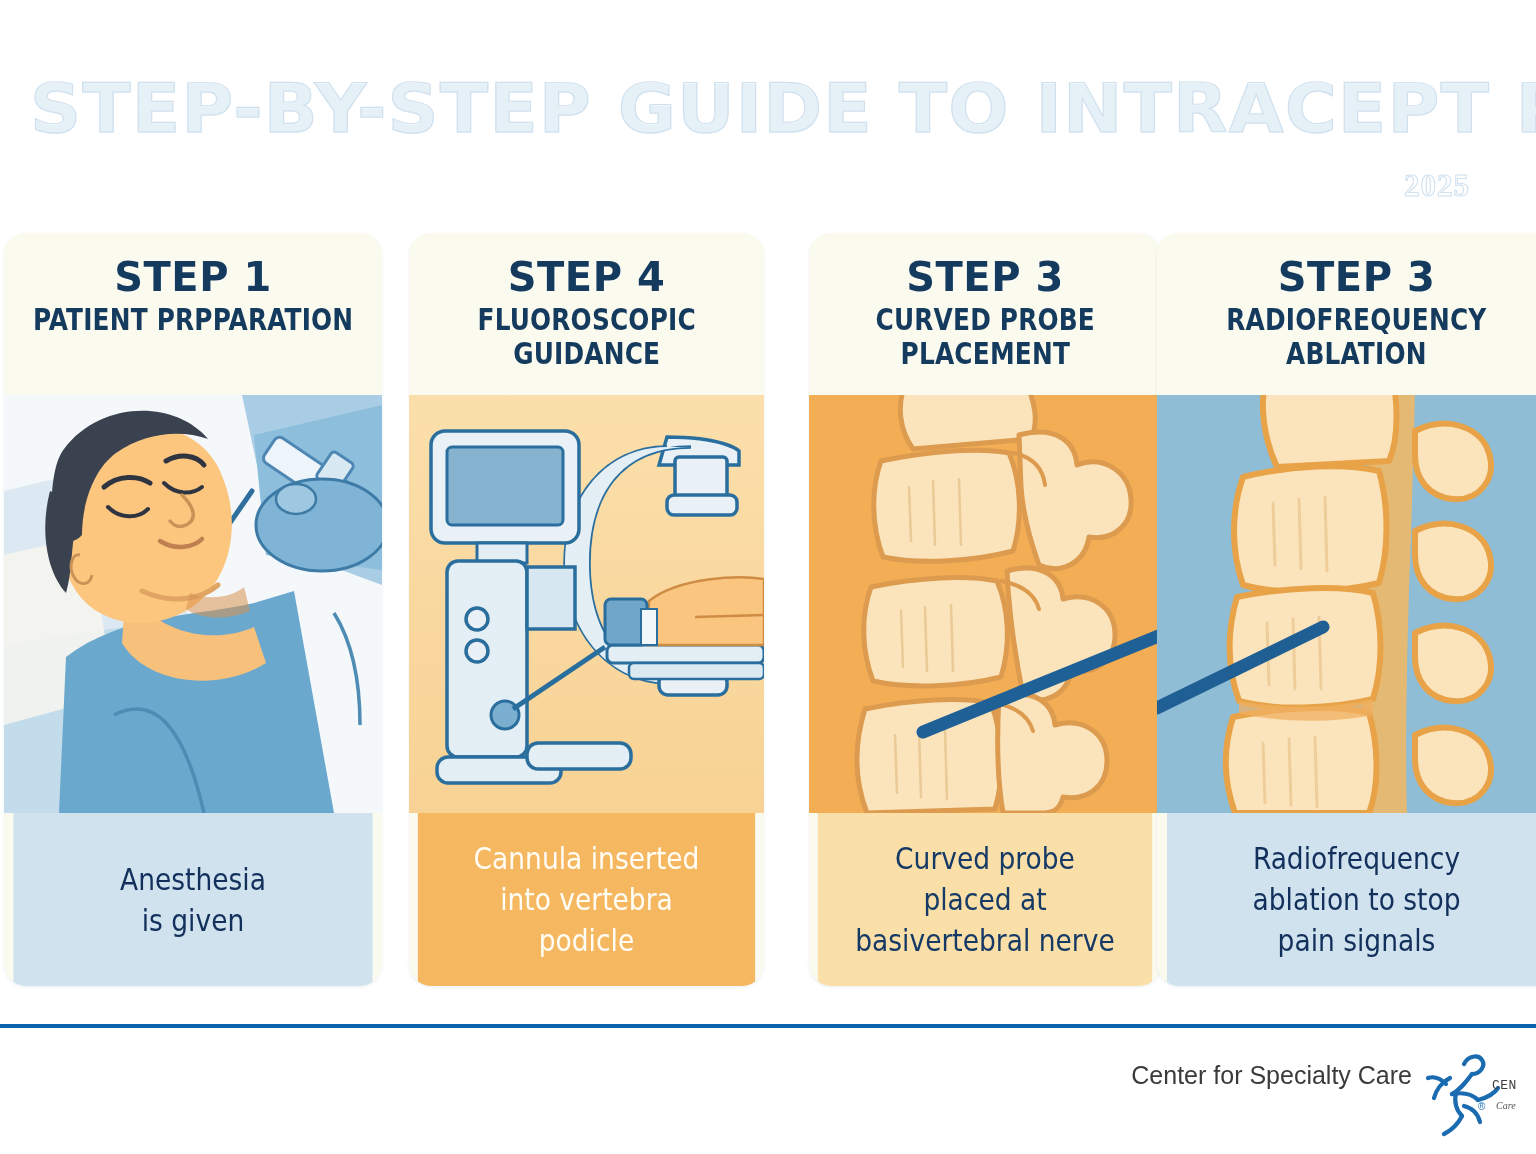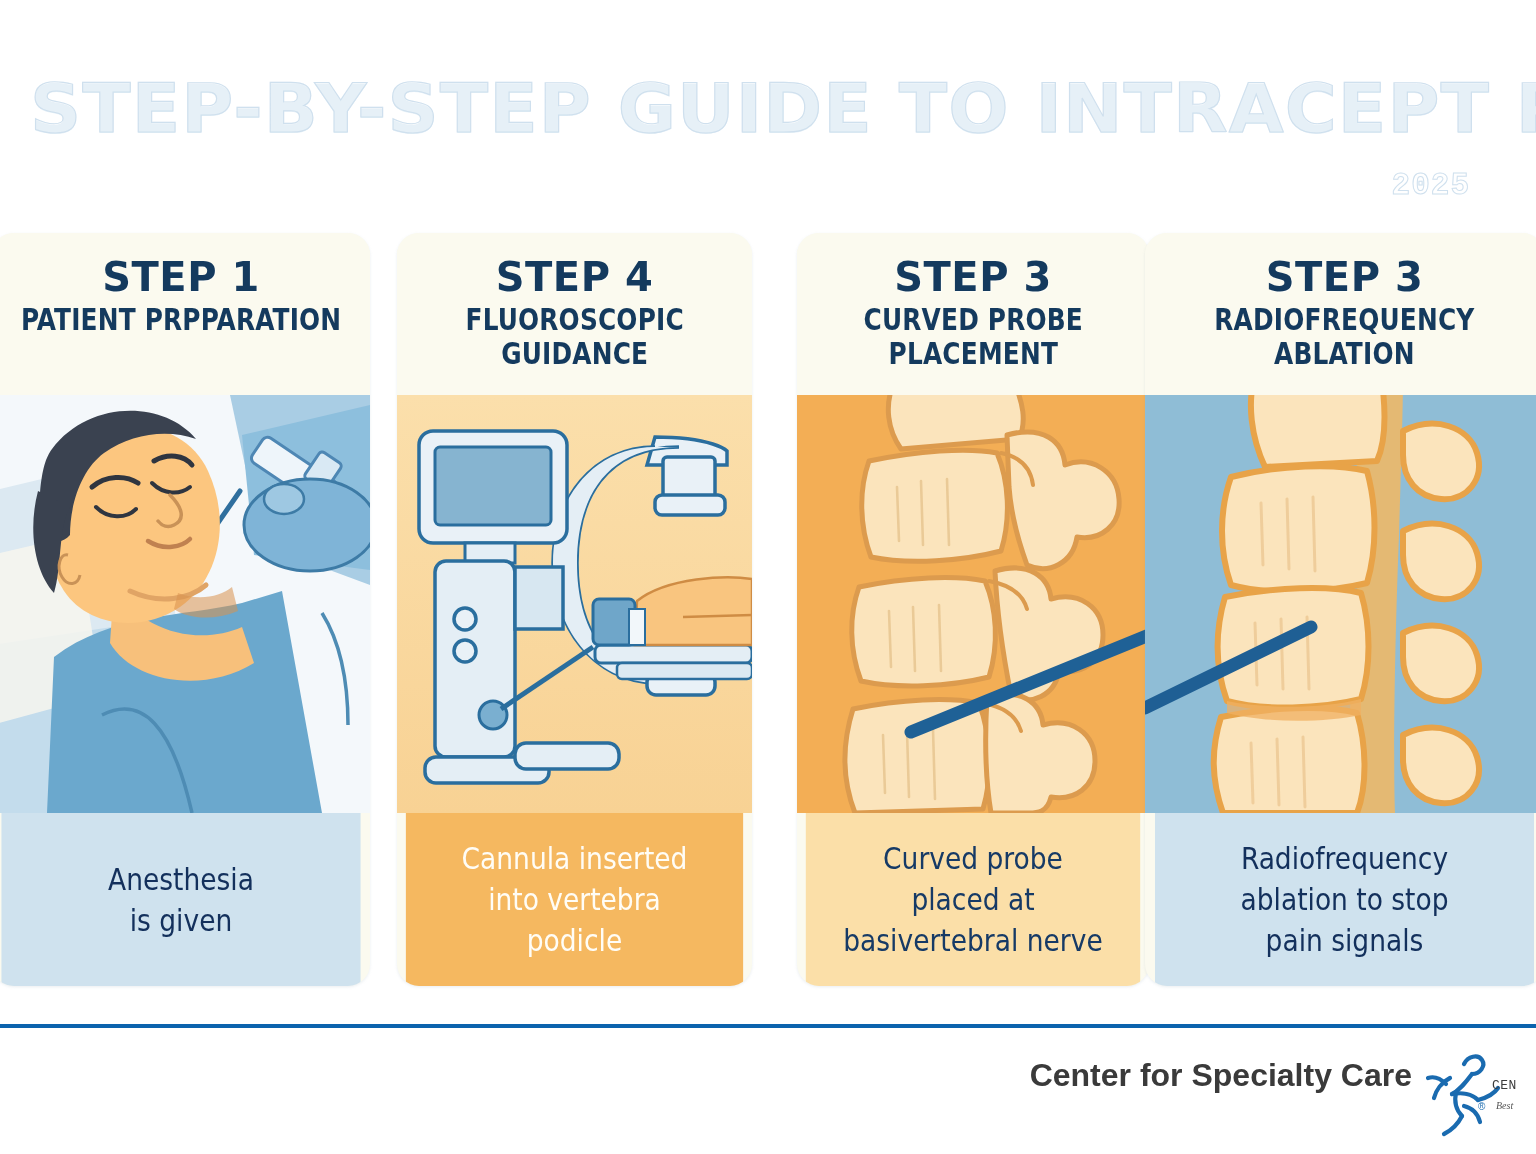--- a/index.html
+++ b/index.html
@@ -21,28 +21,28 @@
     font-size:67px; font-weight:bold; letter-spacing:1px;
     line-height:74px;
     color:transparent;
     -webkit-text-stroke:1.1px #cfe0ee;
     text-shadow:0 1px 0 rgba(210,228,241,.55);
     white-space:nowrap;
     transform:scaleX(1.06); transform-origin:left center;
   }
   .year{
     position:absolute; right:66px; top:96px;
-    font-family:Liberation Mono, monospace;
+    font-family:Liberation Serif, serif;
     font-size:31px; font-weight:bold; letter-spacing:1px;
     color:transparent; -webkit-text-stroke:1px #cfe0ee;
   }
 
   
   .cards{
-    position:absolute; left:0; top:233px; width:1452px; height:753px;
+    position:absolute; left:12px; top:233px; width:1452px; height:753px;
   }
   .card{
     position:absolute; top:0; height:753px;
     border-radius:22px; overflow:hidden;
     background:#fbfaef;
     box-shadow:0 1px 3px rgba(140,160,175,.18);
   }
   .card.c1{ left:-8px;   width:378px; }
   .card.c2{ left:397px;  width:355px; }
   .card.c3{ left:774px;  width:352px;margin-left:23px; }
@@ -91,21 +91,21 @@
     background:#0b63ad;
   }
   .footer{
     position:absolute; left:0; top:1030px; width:1536px; height:124px;
   }
   .brand-block{
     position:absolute; right:124px; top:30px; text-align:right;
   }
   .brand-name{
     font-family:"Liberation Sans", sans-serif;
-    font-size:32px; font-weight:bold; color:#3a3a3a; line-height:31px;
+    font-size:25px; font-weight:normal; color:#3a3a3a; line-height:31px;
   }
   .brand-url{
     font-family:"Liberation Sans", sans-serif;
     font-size:21px; color:#6f6f6f; line-height:30px; margin-top:3px;
   }
   .logo-box{
     position:absolute; right:0; top:18px; width:120px; height:92px;
     overflow:hidden;
   }
   .logo-text{
@@ -366,17 +366,17 @@
           <path d="M36 46 C46 44 56 46 62 52"></path>
           <path d="M62 52 C70 50 78 46 82 40"></path>
           <path d="M40 44 C38 54 40 62 46 68"></path>
           <path d="M46 68 C42 76 36 82 28 86"></path>
           <path d="M48 58 C56 60 62 66 64 74"></path>
           <path d="M30 36 C24 30 18 28 12 30"></path>
         </g>
         <text class="logo-reg" x="62" y="62" font-size="11" fill="#1a6bb0">®</text>
       </svg>
       <div class="logo-text">CEN</div>
-      <div class="logo-sub">Best</div>
+      <div class="logo-sub">Care</div>
     </div>
   </div>
 
 </div>
 
 </body></html>

